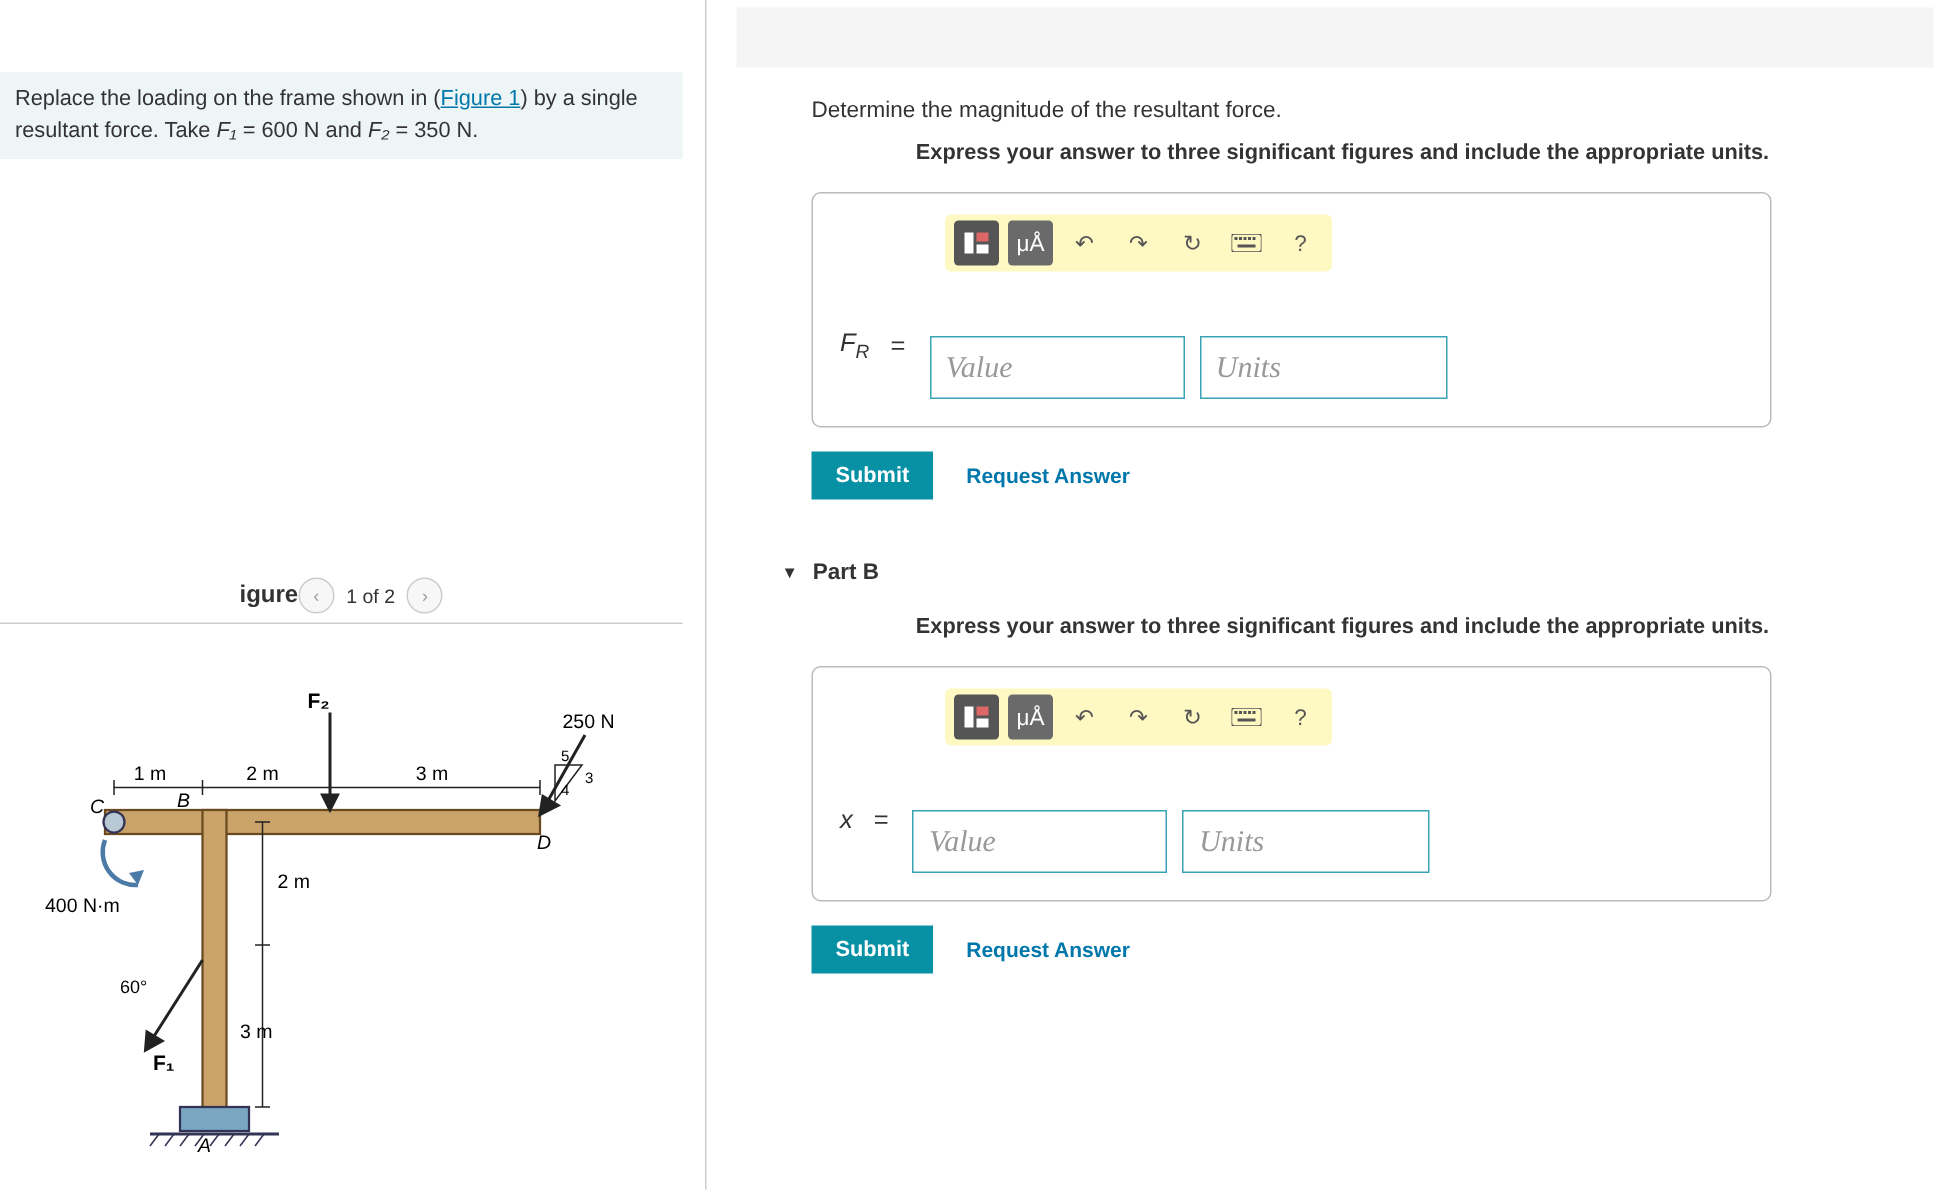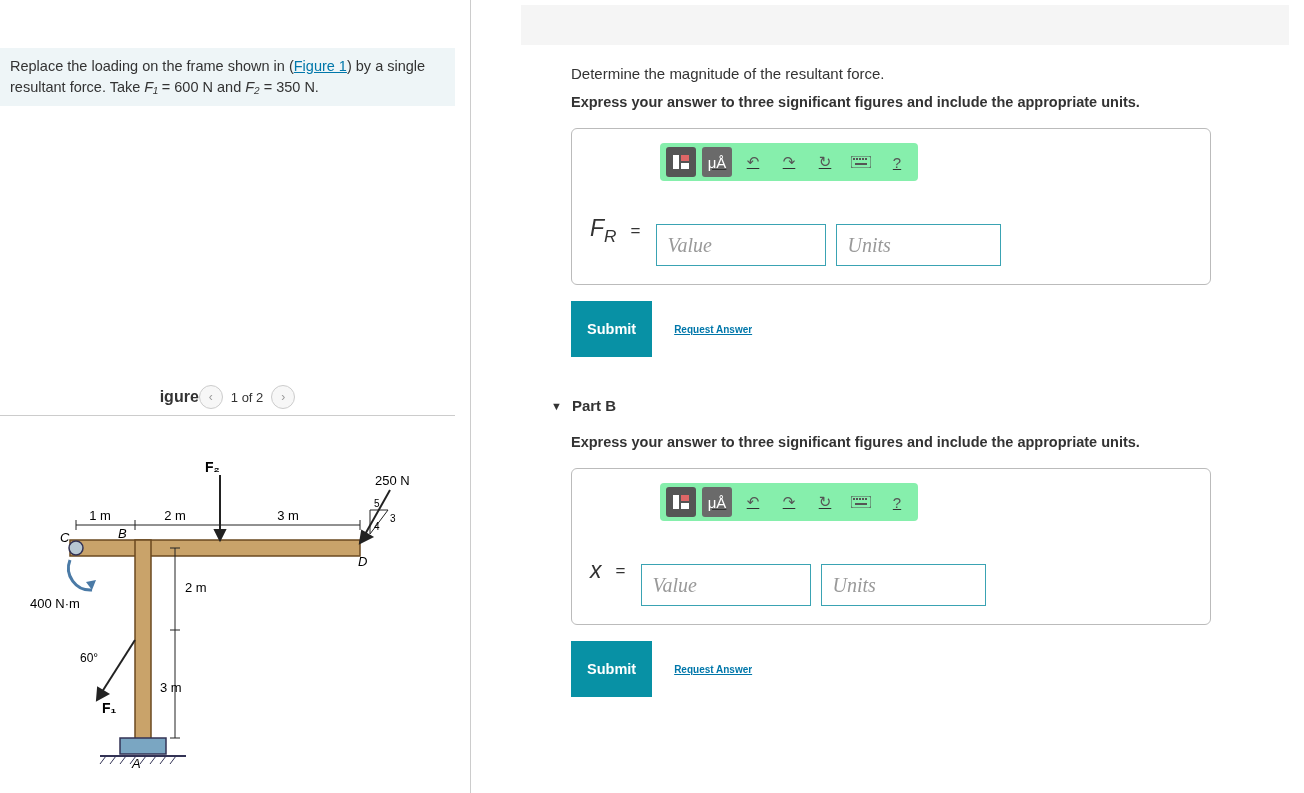--- a/index.html
+++ b/index.html
@@ -21,21 +21,21 @@
   }
   .divider {
     position: absolute;
     left: 470px; top: 0;
     width: 1px;
     height: 793px;
     background: #ccc;
   }
   .right-pane {
     position: absolute;
-    left: 521px; top: 0;
+    left: 491px; top: 0;
     right: 0;
     height: 706px;
     padding-right: 15px;
   }
   .problem-intro {
     background: #eef5f7;
     padding: 8px 10px;
     margin-top: 48px;
     width: 455px;
     font-size: 14.5px;
@@ -71,74 +71,73 @@
     width: 420px;
     height: 340px;
   }
   .part-header-band {
     background: #f5f5f5;
     height: 40px;
     margin-top: 5px;
   }
   .part-content { padding: 20px 40px 10px 50px; }
   .part-prompt { font-size:15px; margin-bottom:12px; }
-  .part-instr { font-size:14.5px; font-weight:bold; margin-bottom:18px;}
+  .part-instr { font-size:14.5px; font-weight:bold; margin-bottom:18px;text-align:center;}
   .answer-box {
     border:1px solid #bbb;
     border-radius:6px;
     padding: 14px 18px 18px 18px;
     width: 640px;
   }
   .toolbar {
     display:flex; gap:6px; align-items:center;
-    background:#86efac;
+    background:#fef9c3;
     border-radius:4px;
     padding: 4px 6px;
     width:fit-content;
     margin-left: 70px;
     margin-bottom: 14px;
-    text-decoration: underline;
   }
   .tb-btn {
     min-width:30px; height:30px;
     display:flex;align-items:center;justify-content:center;
     border-radius:3px;
     font-size:15px;
     cursor:pointer;
     color:#555;
   }
   .tb-dark { background:#555;color:#fff;}
   .tb-dark2 { background:#6a6a6a;color:#fff;}
   .answer-row { display:flex; align-items:center; gap:10px;}
-  .answer-label { font-style:italic; font-size:23px; margin-right:4px;}
+  .answer-label { font-style:italic; font-size:17px; margin-right:4px;}
   .eq { font-size:17px; margin-right:6px;}
   .valbox, .unitbox {
     border:1.5px solid #3aa3b3;
     height:42px;
     font-size:20px;
     font-style:italic;
     color:#999;
     display:flex;align-items:center;
     padding: 0 10px;
     font-family: Georgia, serif;
     margin-top: 29px;
   }
   .valbox { width:170px; }
   .unitbox { width:165px;text-align:right; }
   .actions { margin-top:16px; display:flex;align-items:center;gap:22px;}
   .submit-btn {
     background:#0891a5;
     color:#fff;
     border:none;
-    padding:20px 16px;
+    padding:8px 16px;
     font-size:14.5px;
     font-weight:bold;
     cursor:pointer;
   }
-  .link { color:#0077aa; text-decoration:underline; cursor:pointer; font-size:10px;}
+  .link { color:#0077aa; cursor:pointer; font-size:14px;}
   .link-bold { font-weight:bold;}
   .partb-head {
     display:flex;align-items:center;gap:10px;
     font-weight:bold;
     font-size:15px;
     margin: 30px 0 12px 30px;
   }
   .tri { font-size:11px;}
   .feedback { margin: 30px 0 0 0px; }
   sub{font-size:0.75em;}

